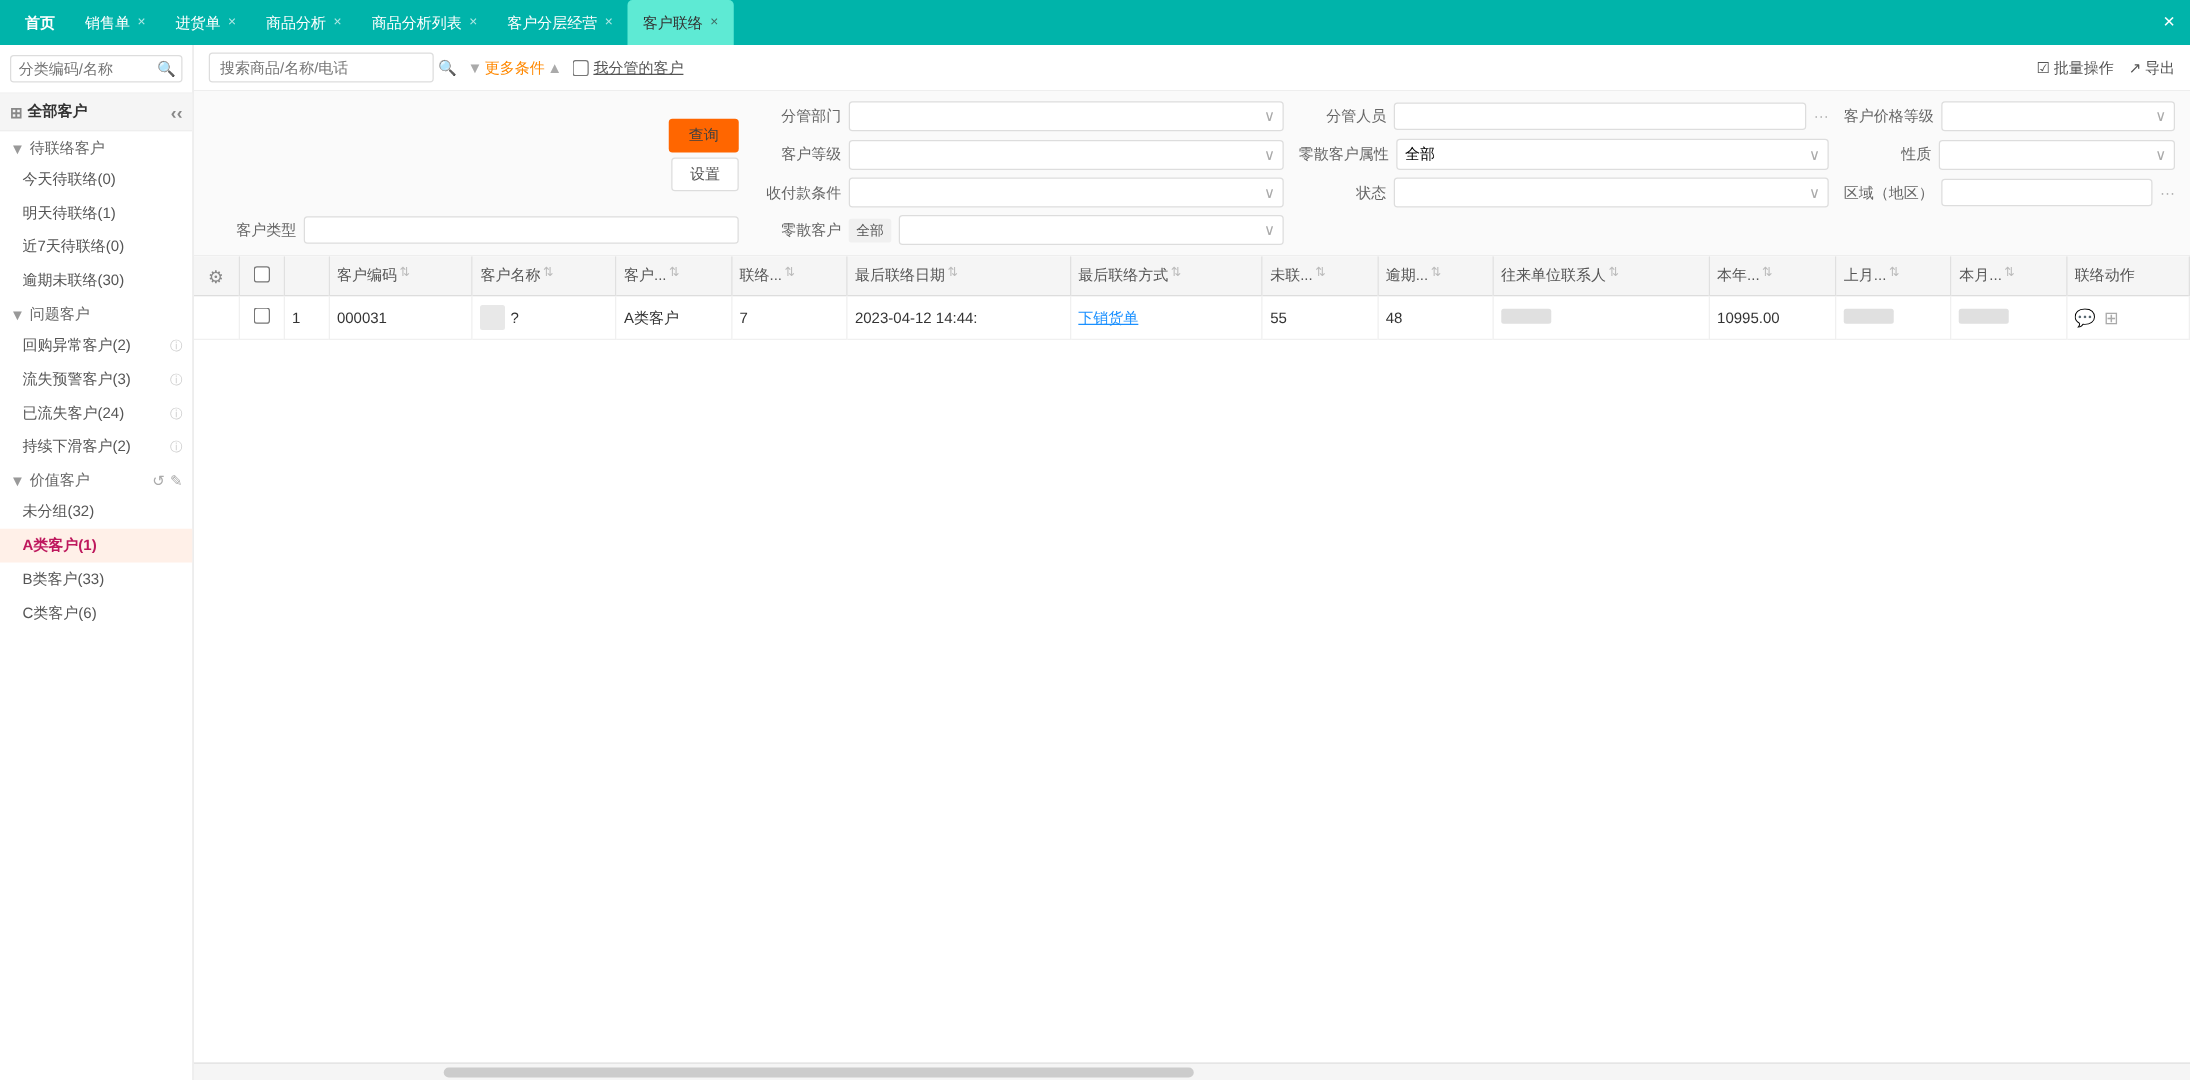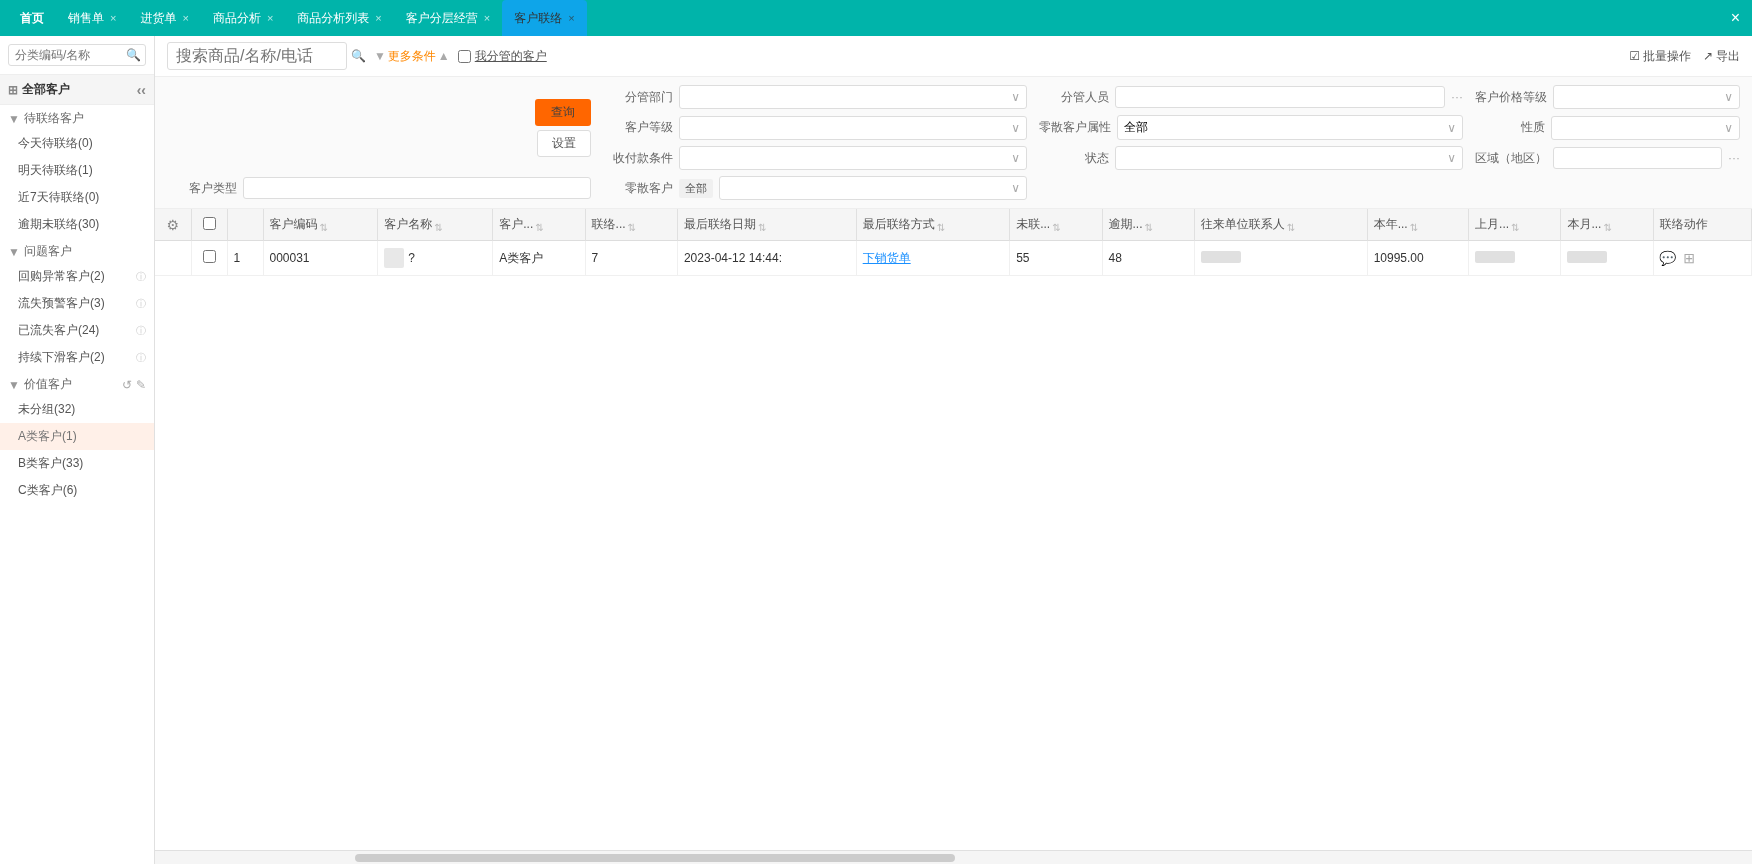--- a/index.html
+++ b/index.html
@@ -19,21 +19,21 @@
       padding: 16px 12px;
       height: 36px;
       display: flex;
       align-items: center;
       cursor: pointer;
       color: white;
       white-space: nowrap;
       position: relative;
     }
     .nav-item.active {
-      background: #0ea5e9;
+      background: #5eead4;
       color: #333;
       border-radius: 4px 4px 0 0;
     }
     .nav-item .close-x {
       margin-left: 6px;
       font-size: 11px;
       opacity: 0.7;
     }
     .nav-home { font-weight: bold; }
     .top-nav-close {
@@ -102,21 +102,21 @@
     .sidebar-group-label .arrow { margin-right: 4px; color: #999; }
     .sidebar-item {
       padding: 5px 8px 5px 18px;
       color: #555;
       cursor: pointer;
       display: flex;
       align-items: center;
       justify-content: space-between;
       text-align: right;
     }
-    .sidebar-item.active { background: #fff0e8; color: #737373; }
+    .sidebar-item.active { background: #fff0e8; color: #be185d; font-weight: bold; }
     .sidebar-item .item-info { display: flex; align-items: center; gap: 2px; }
     .sidebar-item .info-icon { color: #ccc; font-size: 10px; }
 
     
     .content-area {
       flex: 1;
       display: flex;
       flex-direction: column;
       background: white;
       overflow: hidden;
@@ -129,21 +129,21 @@
       display: flex;
       align-items: center;
       gap: 8px;
     }
     .filter-search {
       border: 1px solid #ddd;
       border-radius: 3px;
       padding: 4px 8px;
       width: 180px;
       outline: none;
-      font-size: 16px;
+      font-size: 12px;
     }
     .filter-more {
       color: #ff8800;
       cursor: pointer;
       display: flex;
       align-items: center;
       gap: 2px;
       white-space: nowrap;
     }
     .filter-my-customer {
@@ -241,21 +241,21 @@
     thead th {
       padding: 7px 6px;
       text-align: left;
       border-right: 1px solid #e0e0e0;
       color: #555;
       font-weight: normal;
       white-space: nowrap;
       user-select: none;
     }
     thead th:first-child { width: 36px; text-align: center; }
-    thead th .th-inner { display: flex; align-items: flex-end; gap: 2px; }
+    thead th .th-inner { display: flex; align-items: flex-start; gap: 2px; }
     thead th .sort-icon { color: #bbb; font-size: 10px; }
     tbody tr { border-bottom: 1px solid #f0f0f0; }
     tbody td {
       padding: 7px 6px;
       border-right: 1px solid #f0f0f0;
       color: #333;
       white-space: nowrap;
     }
     tbody td:first-child { text-align: center; color: #999; }
     tbody td:nth-child(2) { text-align: center; }

